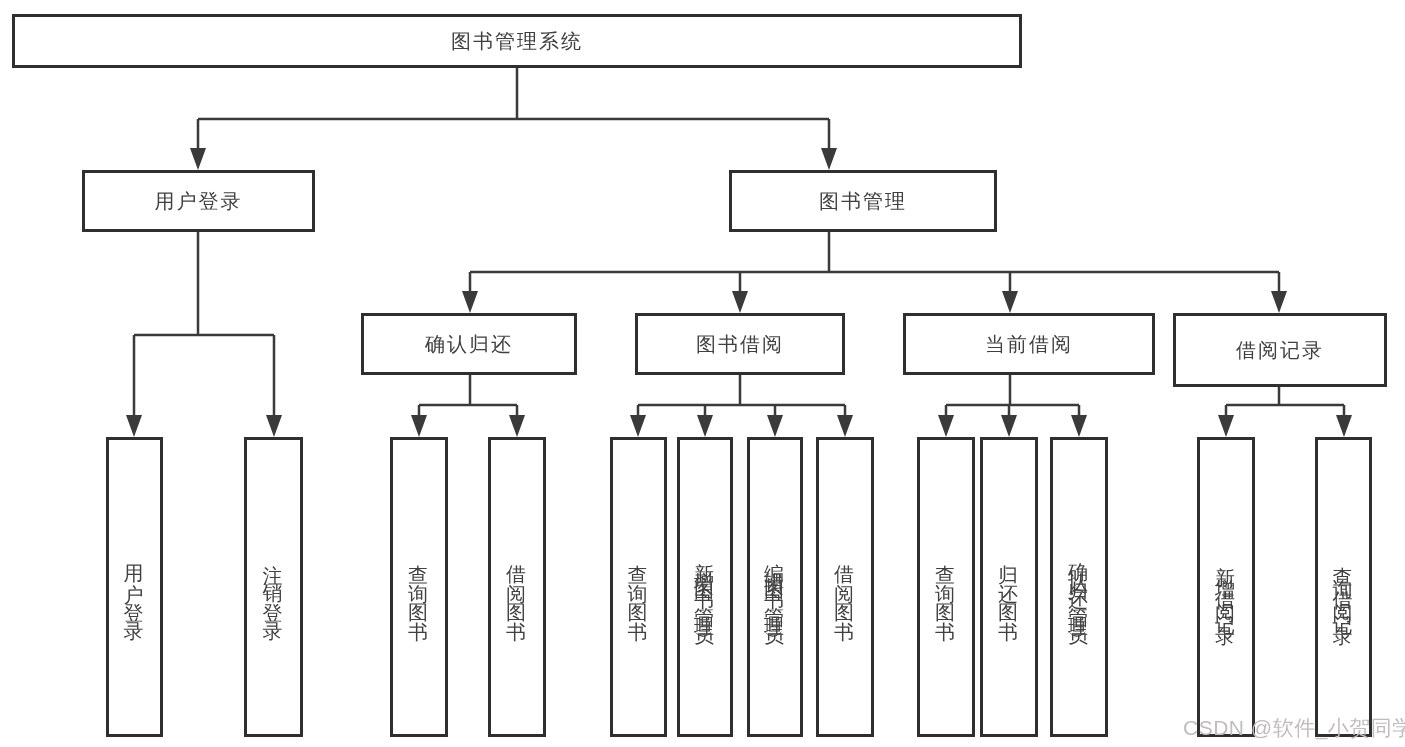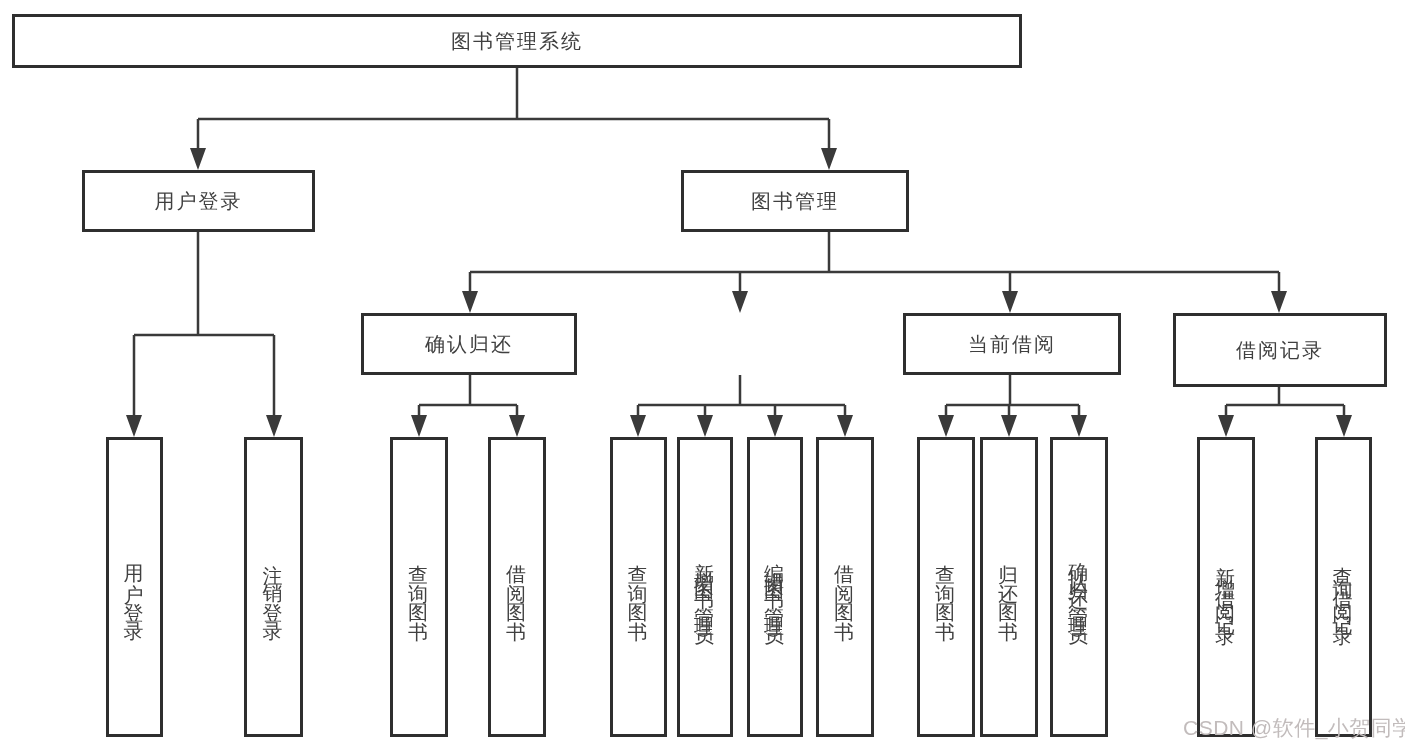--- a/index.html
+++ b/index.html
@@ -49,28 +49,31 @@
     <path class="carrow" d="M190 148 H206 L198 170 Z M821 148 H837 L829 170 Z M462 291 H478 L470 313 Z M732 291 H748 L740 313 Z M1002 291 H1018 L1010 313 Z M1271 291 H1287 L1279 313 Z M126 415 H142 L134 437 Z M266 415 H282 L274 437 Z M411 415 H427 L419 437 Z M509 415 H525 L517 437 Z M630 415 H646 L638 437 Z M697 415 H713 L705 437 Z M767 415 H783 L775 437 Z M837 415 H853 L845 437 Z M938 415 H954 L946 437 Z M1001 415 H1017 L1009 437 Z M1071 415 H1087 L1079 437 Z M1218 415 H1234 L1226 437 Z M1336 415 H1352 L1344 437 Z"></path>
   </svg>
 
   <div class="node" style="left:12px;top:14px;width:1010px;height:54px">
     <span>图书管理系统</span>
   </div>
 
   <div class="node" style="left:82px;top:170px;width:233px;height:62px">
     <span>用户登录</span>
   </div>
-  <div class="node" style="left:681px;top:170px;width:228px;height:62px">
+  <div class="node" style="left:729px;top:170px;width:268px;height:62px">
     <span>图书管理</span>
   </div>
 
   <div class="node" style="left:361px;top:313px;width:216px;height:62px">
     <span>确认归还</span>
   </div>
-  <div class="node" style="left:903px;top:313px;width:218px;height:62px">
+  <div class="node" style="left:635px;top:313px;width:210px;height:62px">
+    <span>图书借阅</span>
+  </div>
+  <div class="node" style="left:903px;top:313px;width:252px;height:62px">
     <span>当前借阅</span>
   </div>
   <div class="node" style="left:1173px;top:313px;width:214px;height:74px">
     <span>借阅记录</span>
   </div>
 
   <div class="node leaf" style="left:106px;top:437px;width:57px;height:300px">
     <span class="v-label sp-wide">用户登录</span>
   </div>
   <div class="node leaf" style="left:244px;top:437px;width:59px;height:300px">

